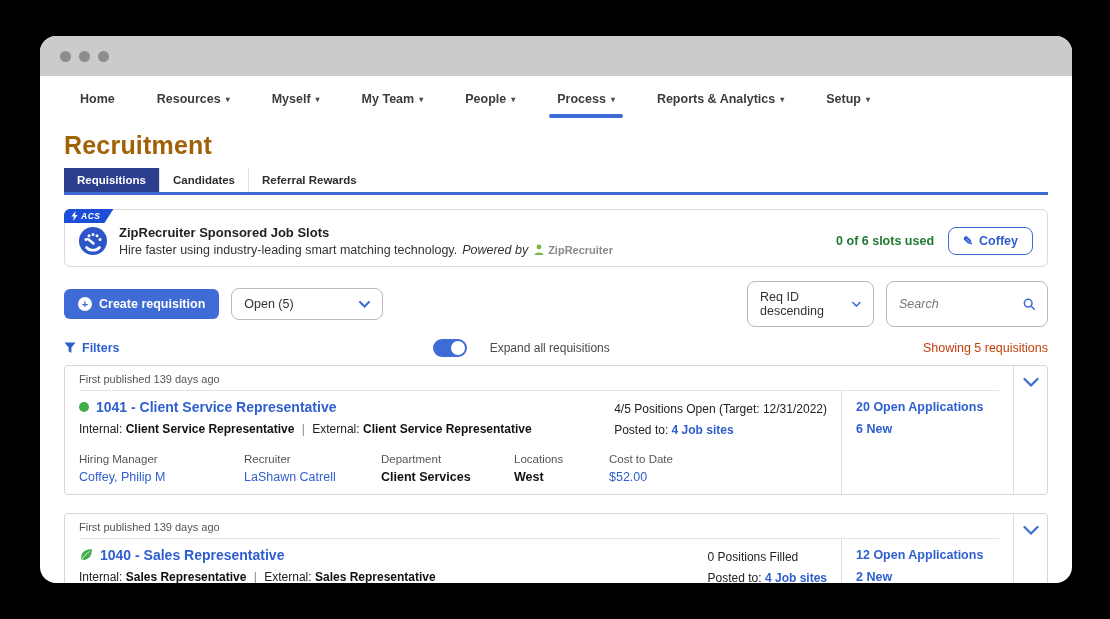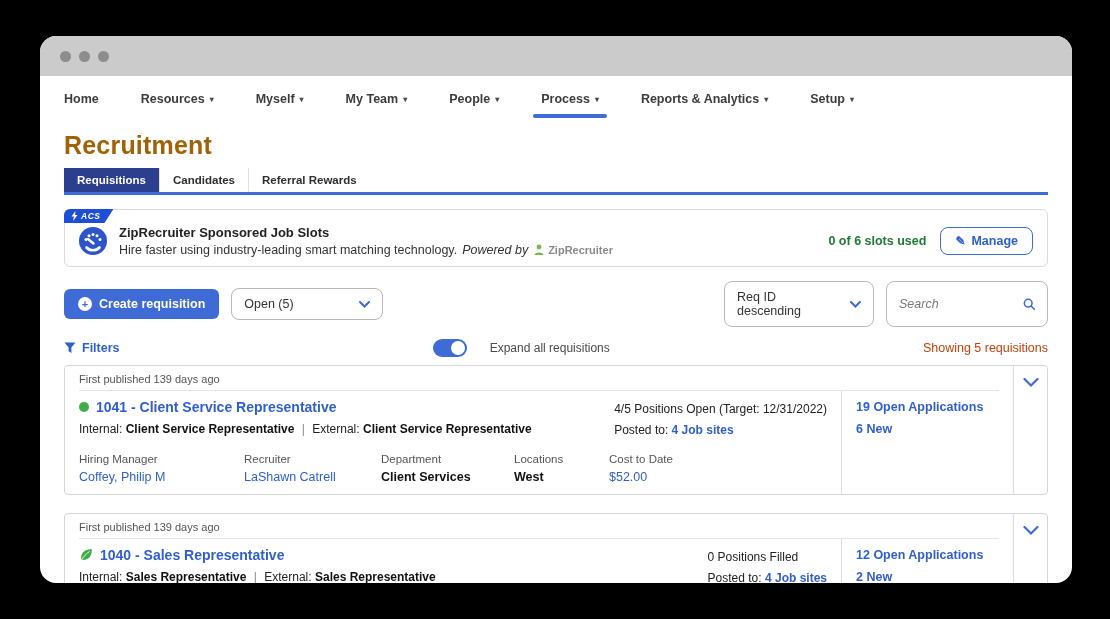--- a/index.html
+++ b/index.html
@@ -13,21 +13,21 @@
   .window {
     position:absolute; left:40px; top:36px;
     width:1032px; height:547px;
     background:#fff; border-radius:16px; overflow:hidden;
   }
   
   .titlebar { height:40px; background:#cbcbcb; display:flex; align-items:center; padding-left:20px; gap:8px; }
   .dot { width:11px; height:11px; border-radius:50%; background:#8d8d8d; }
 
   
-  .nav { display:flex; align-items:center; height:45px; padding:0 24px; gap:42px; }
+  .nav { display:flex; align-items:center; height:45px; padding:0 24px; gap:42px;margin-left:16px; }
   .nav-item { position:relative; display:flex; align-items:center; gap:5px; height:100%;
     font-size:12.5px; font-weight:bold; color:#3c3c3c; cursor:pointer; }
   .caret { font-size:8px; color:#4a4a4a; margin-top:1px; }
   .nav-item.active::after { content:""; position:absolute; left:-8px; right:-8px; bottom:3px;
     height:4px; background:#3e6bd5; border-radius:2px; }
 
   .content { padding:0 24px; }
   .page-title { margin:10px 0 8px; font-size:25px; font-weight:bold; color:#a16207; letter-spacing:.2px; }
 
   
@@ -58,21 +58,21 @@
   
   .toolbar { margin-top:14px; display:flex; align-items:center; gap:12px; }
   .create-btn { background:#3e6bd5; border:none; color:#fff; font-weight:bold; font-size:12.5px;
     border-radius:6px; padding:8px 14px; display:flex; align-items:center; gap:7px; cursor:pointer; }
   .plus-icon { width:14px; height:14px; background:#fff; color:#3e6bd5; border-radius:50%;
     font-size:11px; line-height:14px; text-align:center; font-weight:bold; }
   .select { display:flex; justify-content:space-between; align-items:center; gap:8px;
     border:1px solid #b9b9b9; border-radius:8px; padding:8px 12px; font-size:12.5px; color:#333;
     background:#fff; cursor:pointer; }
   .select.status { width:152px; }
-  .select.sort { width:150px;justify-content:space-between; }
+  .select.sort { width:127px;justify-content:space-between; }
   .toolbar-right { margin-left:auto; display:flex; gap:12px; }
   .search-box { display:flex; align-items:center; gap:6px; border:1px solid #b9b9b9; border-radius:8px;
     padding:7px 12px; width:162px; background:#fff; }
   .search-box input { border:none; outline:none; font-size:12.5px; font-style:italic; width:100%;
     font-family:"Liberation Sans", sans-serif; color:#333; }
   .search-box input::placeholder { color:#777; }
 
   
   .filter-row { margin-top:12px; display:flex; align-items:center; justify-content:space-between; }
   .filters { color:#2f5fcf; font-weight:bold; font-size:12.5px; display:flex; align-items:center; gap:6px; cursor:pointer; }
@@ -199,21 +199,21 @@
               <path d="M1.5 11 C1.5 7.6 10.5 7.6 10.5 11 Z" fill="#7ab648"></path>
             </svg>
             <span class="zip-text">ZipRecruiter</span>
           </span>
         </div>
       </div>
       <div class="banner-right">
         <span class="slots">0 of 6 slots used</span>
         <button class="manage-btn">
           <span class="pencil">✎</span>
-          <span>Manage</span>
+          <span>Coffey</span>
         </button>
       </div>
     </div>
 
     <div class="toolbar">
       <button class="create-btn">
         <span class="plus-icon">+</span>
         <span>Create requisition</span>
       </button>
       <div class="select status">
@@ -297,21 +297,21 @@
                 <div class="field-label">Locations</div>
                 <div class="field-value bold">West</div>
               </div>
               <div class="field">
                 <div class="field-label">Cost to Date</div>
                 <div class="field-value link">$52.00</div>
               </div>
             </div>
           </div>
           <div class="apps-col">
-            <div>19 Open Applications</div>
+            <div>20 Open Applications</div>
             <div>6 New</div>
           </div>
         </div>
       </div>
       <div class="chevron-col">
         <svg width="16" height="10" viewBox="0 0 16 10">
             <path d="M1.5 1 L8 7.5 L14.5 1" stroke="#3e6bd5" stroke-width="2.2" fill="none" stroke-linecap="round"></path>
           </svg>
       </div>
     </div>

